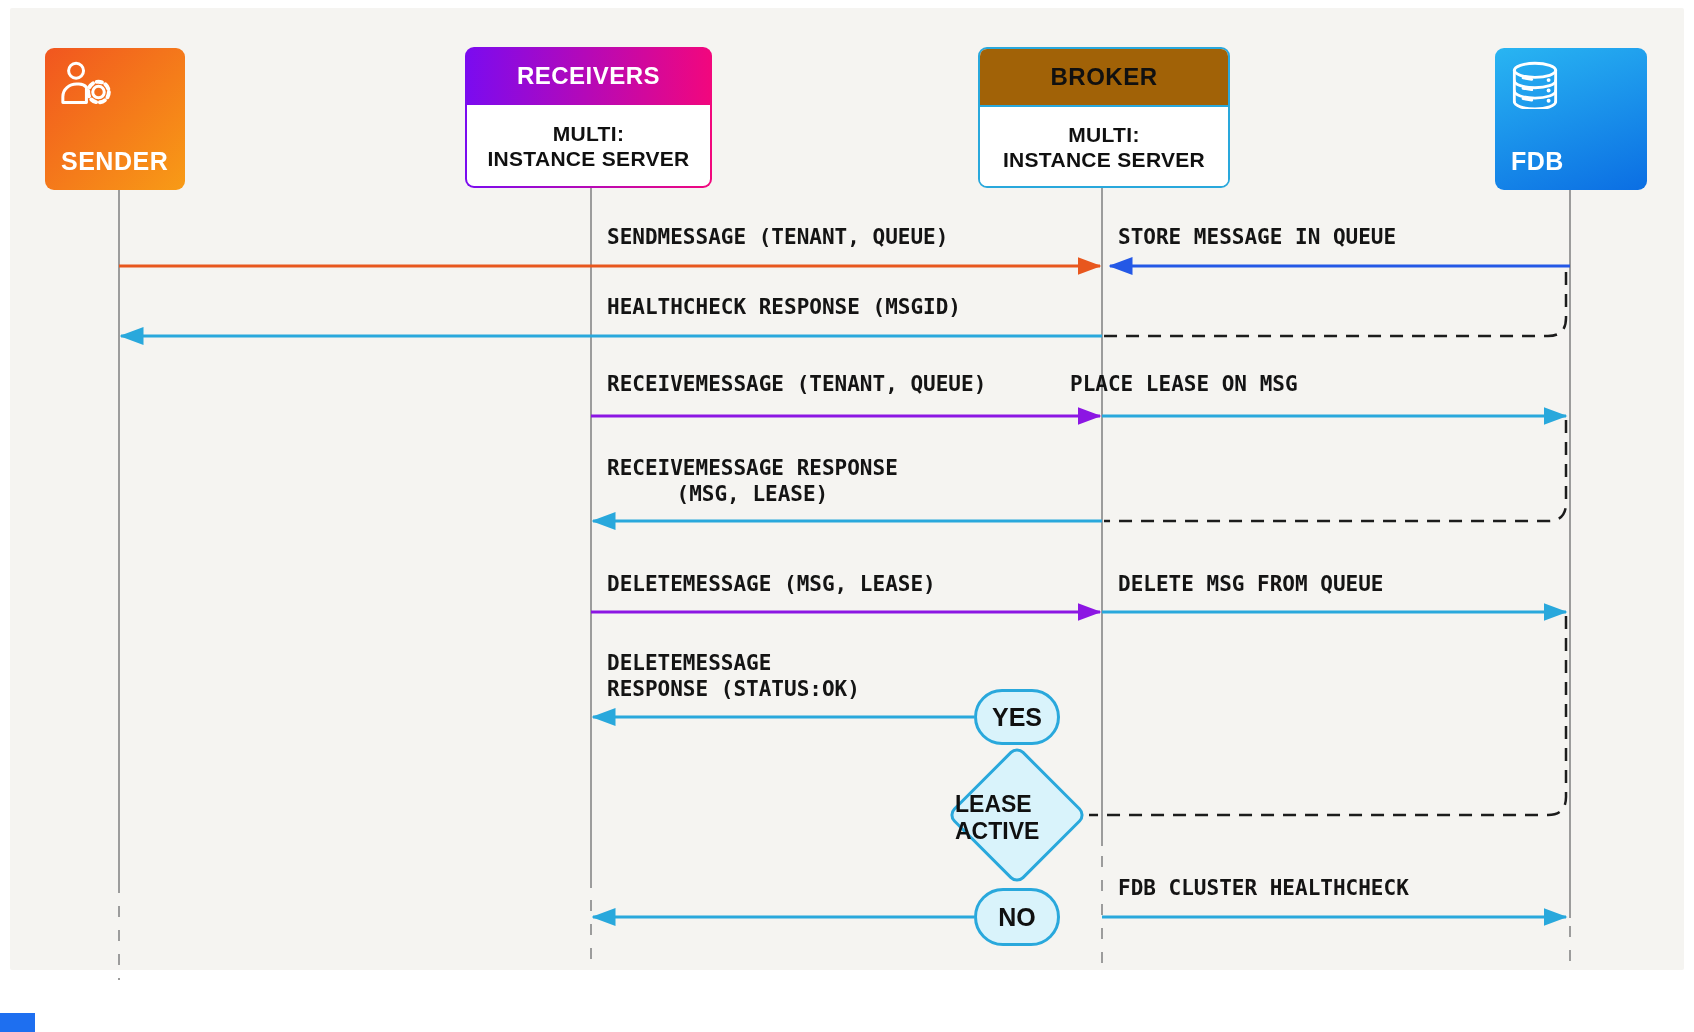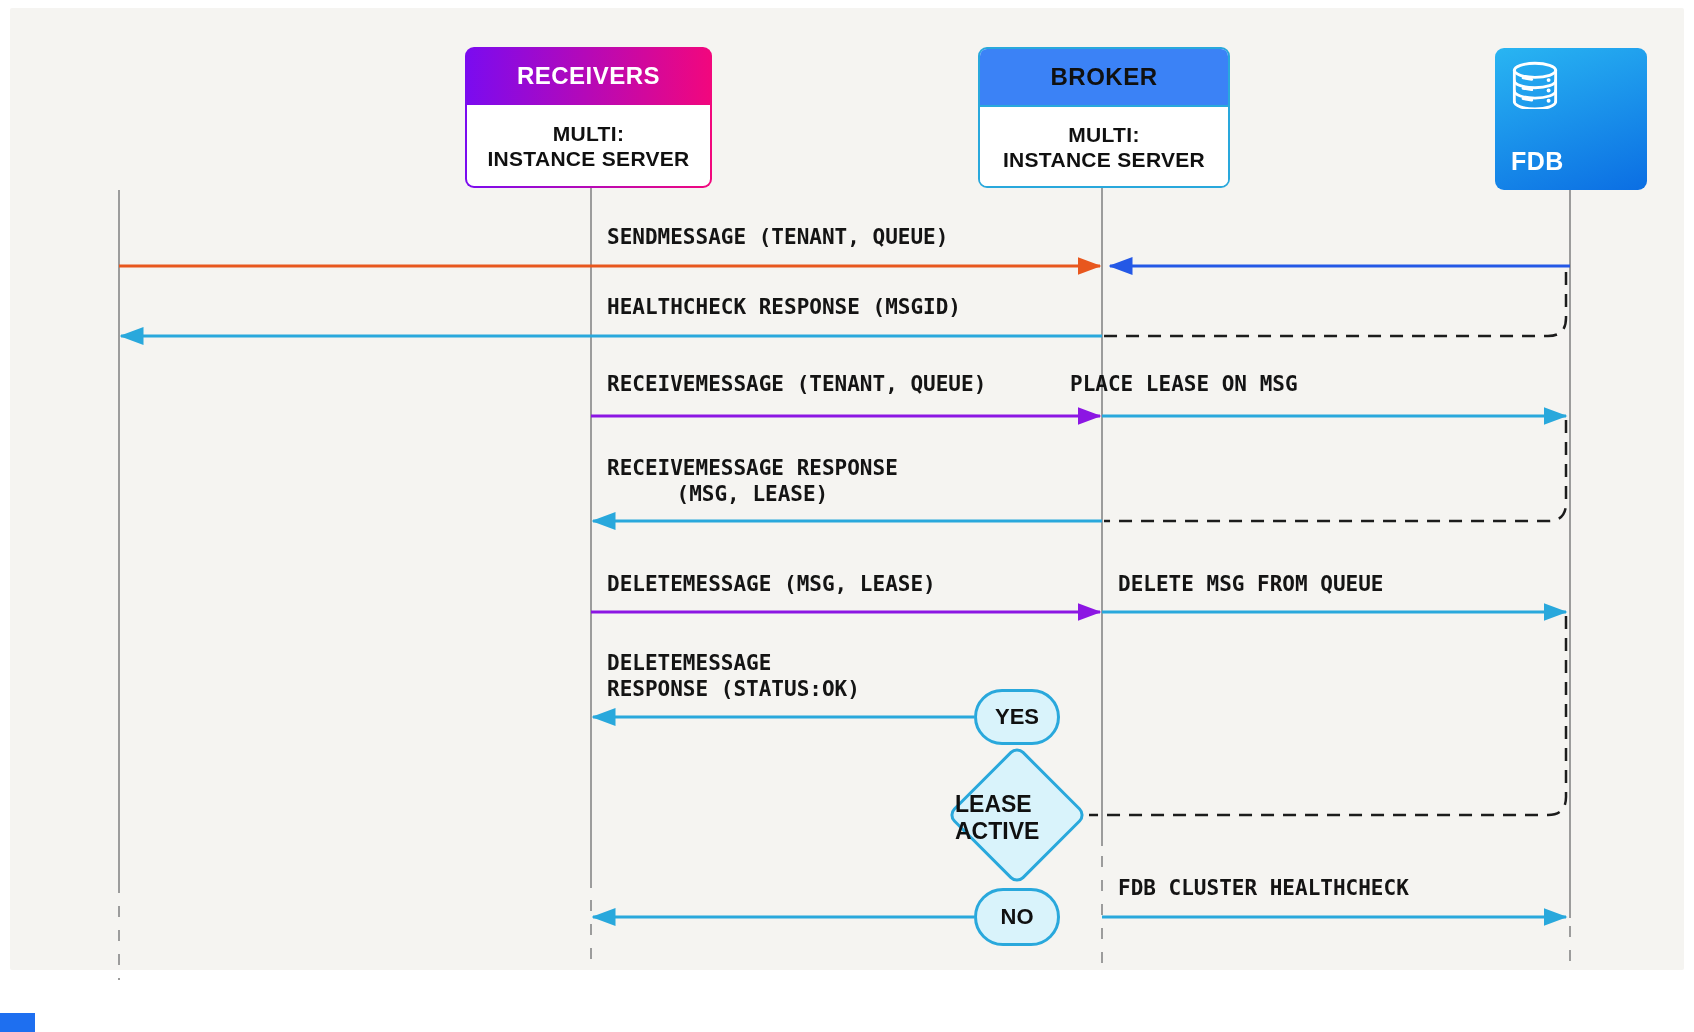--- a/index.html
+++ b/index.html
@@ -24,28 +24,28 @@
 
   .receivers-box{left:465px;top:47px;width:247px;height:141px;background:linear-gradient(90deg,#7A0BF0 0%,#F2077D 100%);
                  padding:0;display:flex;flex-direction:column;}
   .receivers-box .hd{height:58px;display:flex;align-items:center;justify-content:center;
                      color:#fff;font-weight:700;font-size:24px;letter-spacing:.5px;}
   .receivers-box .bd{flex:1;margin:0 2px 2px 2px;background:#ffffff;border-radius:0 0 7px 7px;
                      display:flex;align-items:center;justify-content:center;}
 
   .broker-box{left:978px;top:47px;width:252px;height:141px;background:#ffffff;border:2px solid #29A8DC;
               box-sizing:border-box;display:flex;flex-direction:column;overflow:hidden;}
-  .broker-box .hd{height:56px;background:#3b82f6;border-bottom:2px solid #29A8DC;
+  .broker-box .hd{height:56px;background:#a16207;border-bottom:2px solid #29A8DC;
                   display:flex;align-items:center;justify-content:center;color:#101010;font-weight:700;font-size:24px;letter-spacing:.5px;}
   .broker-box .bd{flex:1;display:flex;align-items:center;justify-content:center;background:#fff;}
 
   .subtitle{font-weight:700;font-size:21px;line-height:25px;color:#101010;text-align:center;white-space:pre-line;letter-spacing:.3px;}
 
   .pill{position:absolute;border:3px solid #29A8DC;background:#D9F3FB;border-radius:30px;box-sizing:border-box;
-        display:flex;align-items:center;justify-content:center;font-weight:700;font-size:22px;color:#101010;}
+        display:flex;align-items:center;justify-content:center;font-weight:700;font-size:25px;color:#101010;}
   .diamond{position:absolute;left:967px;top:765px;width:100px;height:100px;background:#D9F3FB;
            border:3px solid #29A8DC;border-radius:10px;transform:rotate(45deg);box-sizing:border-box;}
   .diamond-text{position:absolute;left:955px;top:791px;width:124px;text-align:left;
                 font-weight:700;font-size:23px;line-height:27px;color:#101010;white-space:pre-line;}
   .corner-accent{position:absolute;left:0;top:1013px;width:35px;height:19px;background:#1E6FF0;}
 </style>
 </head>
 <body>
 
 <div class="stage">
@@ -86,20 +86,31 @@
     <line class="arr" stroke="#29A8DC" x1="1102" y1="612" x2="1566" y2="612" marker-end="url(#ah-cyan)"></line>
     <line class="arr" stroke="#29A8DC" x1="974" y1="717" x2="593" y2="717" marker-end="url(#ah-cyan)"></line>
     <line class="arr" stroke="#29A8DC" x1="974" y1="917" x2="593" y2="917" marker-end="url(#ah-cyan)"></line>
     <line class="arr" stroke="#29A8DC" x1="1102" y1="917" x2="1566" y2="917" marker-end="url(#ah-cyan)"></line>
 
     <path class="dashret" d="M1566,272 L1566,318 Q1566,336 1548,336 L1104,336"></path>
     <path class="dashret" d="M1566,420 L1566,503 Q1566,521 1548,521 L1104,521"></path>
     <path class="dashret" d="M1566,616 L1566,797 Q1566,815 1548,815 L1089,815"></path>
   </svg>
 
+  <div class="actor sender-box">
+    <svg class="actor-icon" width="54" height="46" viewBox="0 0 46 40">
+      <g fill="none" stroke="#ffffff" stroke-width="2.6" stroke-linecap="round" stroke-linejoin="round">
+        <circle cx="13.5" cy="8.5" r="6.5"></circle>
+        <path d="M2,36 L2,31 C2,24.5 7.5,20 14,20 L16,20 C18.8,20 21,21 22.5,22.8 L22.5,36 Z"></path>
+        <circle cx="33" cy="27" r="5"></circle>
+        <circle cx="33" cy="27" r="9" stroke-width="3.4" stroke-dasharray="4.7 3.4"></circle>
+      </g>
+    </svg>
+    <div class="actor-label">SENDER</div>
+  </div>
 
   <div class="actor receivers-box">
     <div class="hd">RECEIVERS</div>
     <div class="bd">
       <div class="subtitle">MULTI:
 INSTANCE SERVER</div>
     </div>
   </div>
 
   <div class="actor broker-box">
@@ -124,20 +135,21 @@
           <path d="M12,34.5 L20,35.8"></path>
       </g>
       <circle cx="35.5" cy="17.5" r="1.8" fill="#ffffff"></circle>
       <circle cx="35.5" cy="27" r="1.8" fill="#ffffff"></circle>
       <circle cx="35.5" cy="36.5" r="1.8" fill="#ffffff"></circle>
     </svg>
     <div class="actor-label">FDB</div>
   </div>
 
   <div class="msg" style="left:607px;top:224px;">SENDMESSAGE (TENANT, QUEUE)</div>
+  <div class="msg" style="left:1118px;top:224px;">STORE MESSAGE IN QUEUE</div>
   <div class="msg" style="left:607px;top:294px;">HEALTHCHECK RESPONSE (MSGID)</div>
   <div class="msg" style="left:607px;top:371px;">RECEIVEMESSAGE (TENANT, QUEUE)</div>
   <div class="msg" style="left:1070px;top:371px;">PLACE LEASE ON MSG</div>
   <div class="msg" style="left:607px;top:455px;text-align:center;">RECEIVEMESSAGE RESPONSE
 (MSG, LEASE)</div>
   <div class="msg" style="left:607px;top:571px;">DELETEMESSAGE (MSG, LEASE)</div>
   <div class="msg" style="left:1118px;top:571px;">DELETE MSG FROM QUEUE</div>
   <div class="msg" style="left:607px;top:650px;">DELETEMESSAGE
 RESPONSE (STATUS:OK)</div>
   <div class="msg" style="left:1118px;top:875px;">FDB CLUSTER HEALTHCHECK</div>

